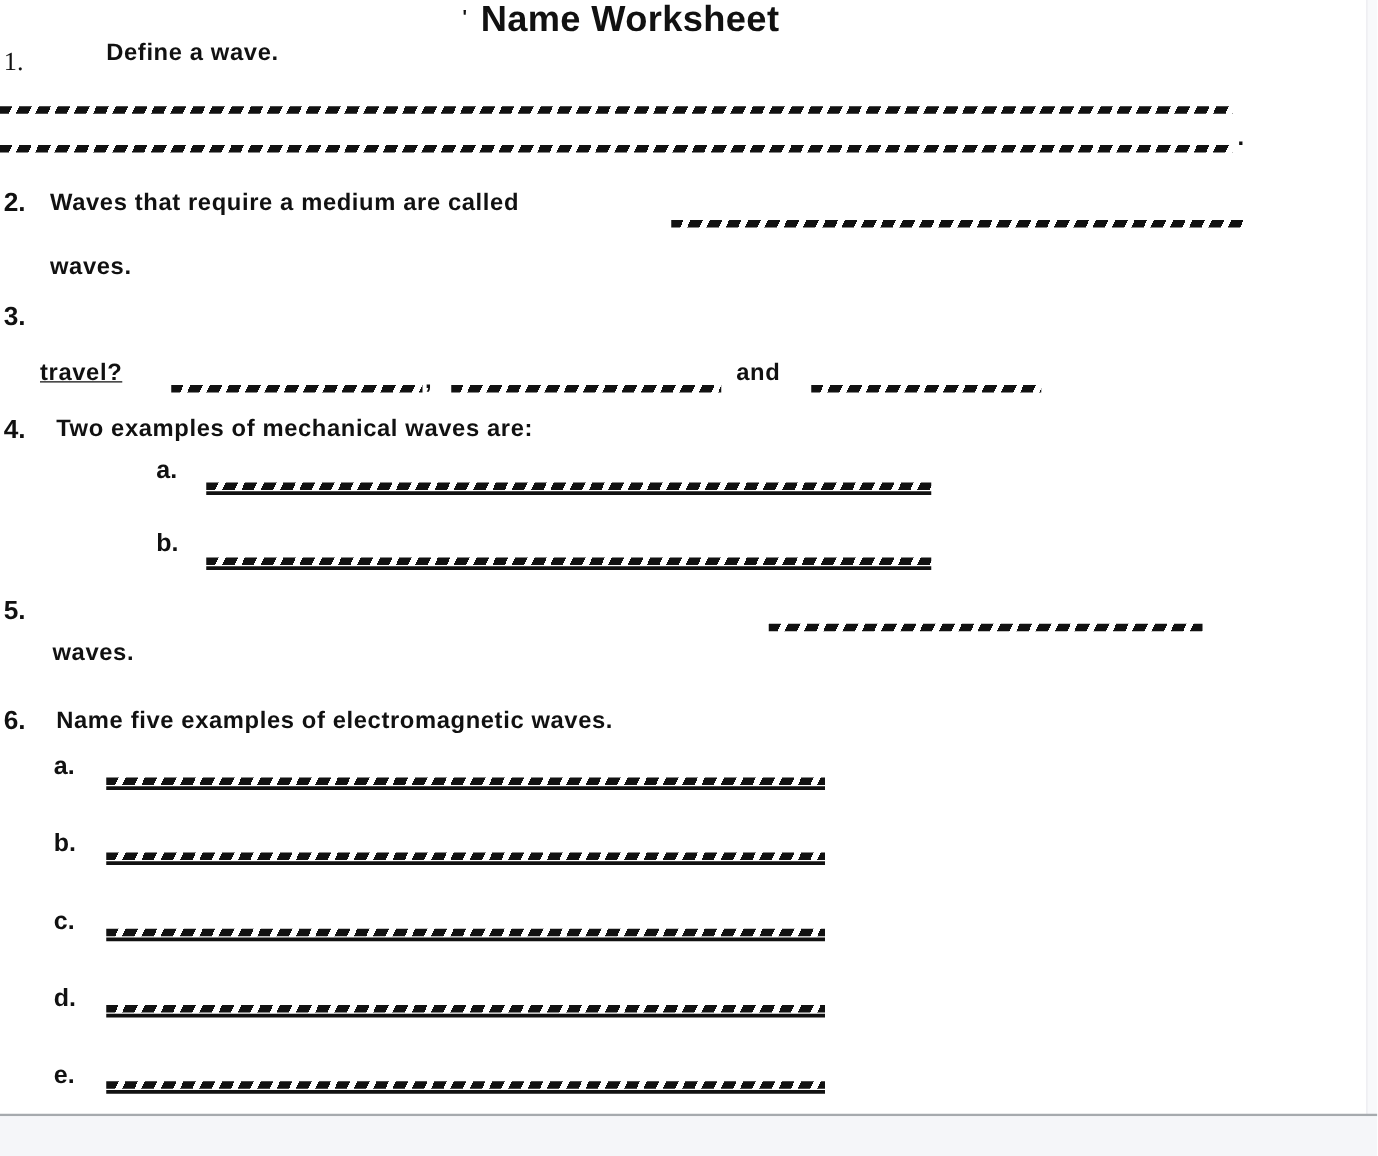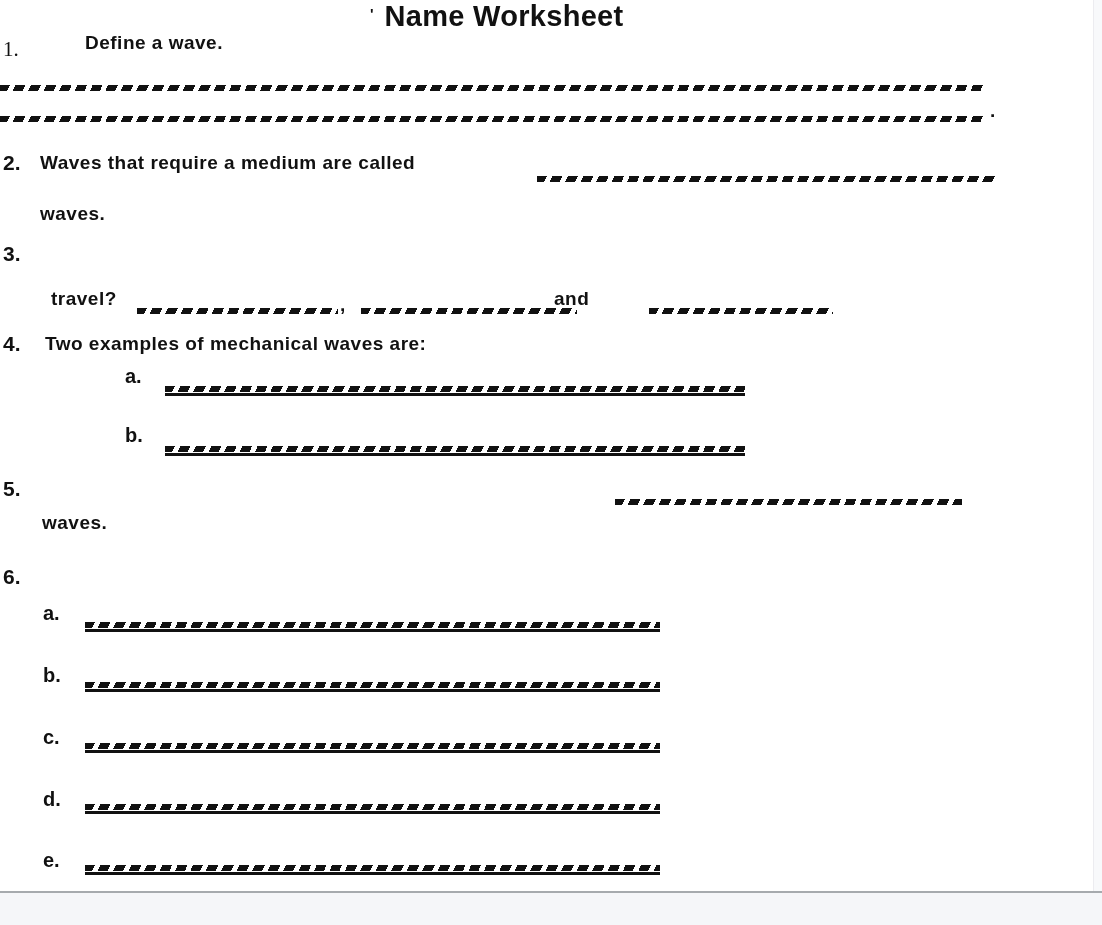--- a/index.html
+++ b/index.html
@@ -82,43 +82,44 @@
   <div class="dashline" style="left:0;top:85px;width:986px;"></div>
   <div class="dashline" style="left:0;top:116px;width:986px;"></div>
   <span class="abs txt" style="left:990px;top:99px;">.</span>
 
   <span class="abs num" style="left:3px;top:151px;">2.</span>
   <span class="abs txt" style="left:40px;top:151px;">Waves that require a medium are called</span>
   <div class="dashline" style="left:537px;top:176px;width:459px;"></div>
   <span class="abs txt" style="left:40px;top:202px;">waves.</span>
 
   <span class="abs num" style="left:3px;top:242px;">3.</span>
-  <span class="abs txt" style="left:51px;top:287px;">travel?</span>
+  <span class="abs txt" style="left:32px;top:287px;text-decoration:underline;">travel?</span>
   <div class="dashline" style="left:137px;top:308px;width:201px;"></div>
   <span class="abs txt" style="left:340px;top:293px;">,</span>
   <div class="dashline" style="left:361px;top:308px;width:216px;"></div>
-  <span class="abs txt" style="left:554px;top:287px;">and</span>
+  <span class="abs txt" style="left:589px;top:287px;">and</span>
   <div class="dashline" style="left:649px;top:308px;width:184px;"></div>
 
   <span class="abs num" style="left:3px;top:332px;">4.</span>
   <span class="abs txt" style="left:45px;top:332px;">Two examples of mechanical waves are:</span>
   <span class="abs item-label" style="left:125px;top:365px;">a.</span>
   <div class="ublank" style="left:165px;top:371px;width:580px;">
       <div class="dashline"></div>
     </div>
   <span class="abs item-label" style="left:125px;top:424px;">b.</span>
   <div class="ublank" style="left:165px;top:431px;width:580px;">
       <div class="dashline"></div>
     </div>
 
   <span class="abs num" style="left:3px;top:477px;">5.</span>
   <div class="dashline" style="left:615px;top:499px;width:347px;"></div>
   <span class="abs txt" style="left:42px;top:511px;">waves.</span>
 
   <span class="abs num" style="left:3px;top:565px;">6.</span>
+  <span class="abs txt" style="left:45px;top:565px;">Name five examples of electromagnetic waves.</span>
 
   <span class="abs item-label" style="left:43px;top:602px;">a.</span>
   <div class="ublank" style="left:85px;top:607px;width:575px;">
       <div class="dashline"></div>
     </div>
 
   <span class="abs item-label" style="left:43px;top:664px;">b.</span>
   <div class="ublank" style="left:85px;top:667px;width:575px;">
       <div class="dashline"></div>
     </div>

